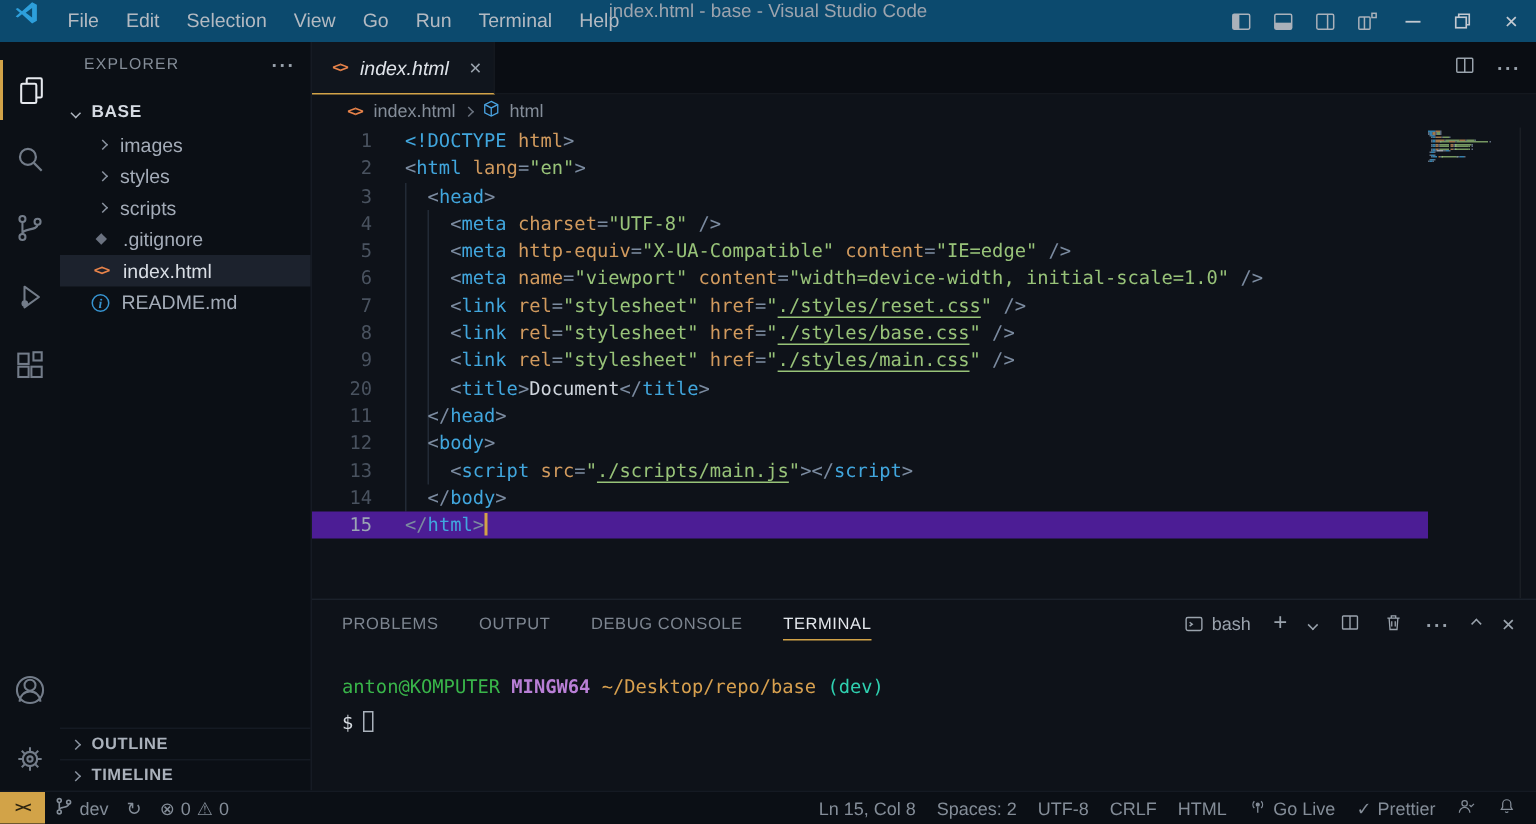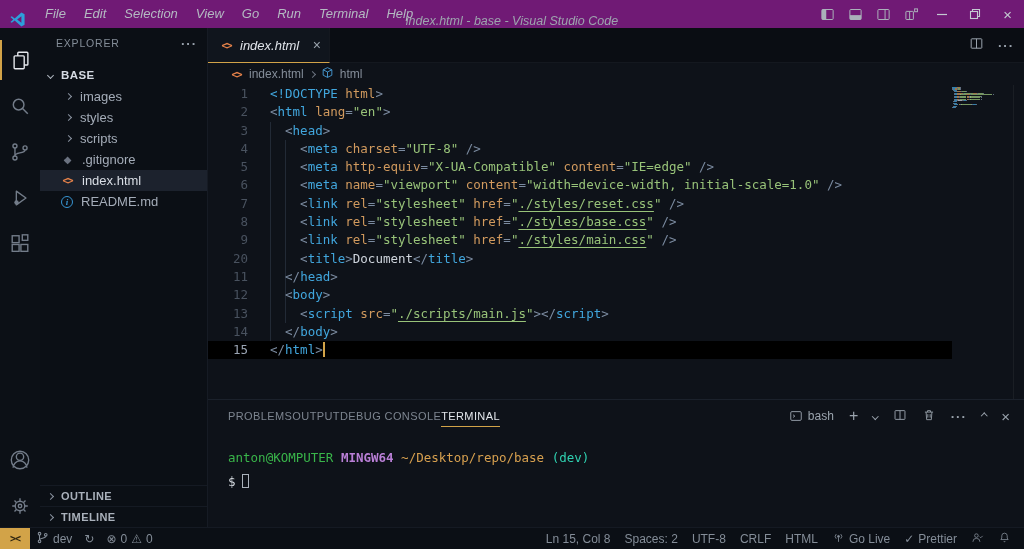--- a/index.html
+++ b/index.html
@@ -2,22 +2,22 @@
 <html style="--accent: #d2a348; --c-tag: #41a6dd; --c-attr: #d19a5e; --c-str: #98c379; --c-punct: #7b8ba0; --c-text: #cfd5dd; --t-user: #39b54a; --t-env: #b97fd6; --t-path: #d7a04f; --t-branch: #2fd0b0;"><head>
 <meta charset="utf-8">
 <style>
   * { margin:0; padding:0; box-sizing:border-box; }
   html,body { width:1024px; height:549px; overflow:hidden; background:#0b0e14;
     font-family:"Liberation Sans", sans-serif; color:#b8bdc4; }
   .glyph { font-family:"DejaVu Sans", sans-serif; }
   #app { position:relative; width:1024px; height:549px; }
 
   
-  #titlebar { position:absolute; top:0; left:0; right:0; height:28px; background:#701a75;
-    display:flex; align-items:flex-end; z-index:30;font-style:italic; }
+  #titlebar { position:absolute; top:0; left:0; right:0; height:28px; background:#0c4a6e;
+    display:flex; align-items:flex-start; z-index:30; }
   #logo { width:17px; height:17px; margin:0 10px 0 9px; flex:none; }
   .menu-item { font-size:13px; color:#b4bac2; padding:0 9px; line-height:28px; cursor:default; }
   #win-title { position:absolute; left:0; right:0; text-align:center; font-size:12.5px;
     color:#9da4ae; pointer-events:none; }
   #titlebar-right { position:absolute; right:0; top:0; height:28px; display:flex; align-items:center; }
   .layout-ic { width:28px; height:28px; display:flex; align-items:center; justify-content:center; color:#aab1ba; }
   .winbtn { width:33px; height:28px; display:flex; align-items:center; justify-content:center;
     color:#c3c9d1; font-size:15px; }
   .winbtn svg, .layout-ic svg { display:block; }
 
@@ -67,41 +67,41 @@
   #tab-actions { position:absolute; right:10px; top:0; height:35px; display:flex; align-items:center; gap:14px; color:#9aa3ad; }
   #breadcrumb { position:absolute; top:35px; left:0; right:0; height:22px; display:flex;
     align-items:center; font-size:12px; color:#848d99; padding-left:22px; gap:6px; }
   #breadcrumb .fic { margin:0; }
   #breadcrumb .chev { color:#6c7480; }
 
   #code-area { position:absolute; top:57px; left:0; right:0; bottom:0;
     font-family:"DejaVu Sans Mono", monospace; font-size:12.5px; }
   #code-lines { position:absolute; top:0; left:0; right:72px; }
   .cl { position:relative; height:18.3px; line-height:18.3px; white-space:pre; }
-  .cl.active { background:#000000; }
+  .cl.active { background:#4c1d95; }
   .cl .ln { position:absolute; left:0; width:40px; text-align:right; color:#49525f; }
   .cl.active .ln { color:#9ba5b4; }
   .cl .ct { position:absolute; left:62px; }
   .tk-t { color:var(--c-tag); }
   .tk-a { color:var(--c-attr); }
   .tk-s { color:var(--c-str); }
   .tk-u { color:var(--c-str); text-decoration:underline; text-underline-offset:3px; }
   .tk-p { color:var(--c-punct); }
   .tk-x { color:var(--c-text); }
   .guide { position:absolute; width:1px; background:#222a36; }
   #cursor { display:inline-block; width:2px; height:15px; background:var(--accent); vertical-align:-3px; }
   #minimap { position:absolute; top:2px; right:14px; width:58px; }
   .mm-row { height:1.1px; margin-bottom:0.35px; display:flex; }
   .mm-seg { height:100%; opacity:.75; }
   #scrollstrip { position:absolute; top:0; right:0; bottom:0; width:11px; border-left:1px solid rgba(255,255,255,.05); }
 
   
   #panel { position:absolute; top:399px; left:208px; right:0; height:128px; background:#0e1219;
     border-top:1px solid #1b212b; }
-  #panel-tabs { position:absolute; top:0; left:20px; height:32px; display:flex; align-items:flex-start; }
+  #panel-tabs { position:absolute; top:0; left:20px; height:32px; display:flex; gap:27px; align-items:flex-start; }
   .ptab { font-size:11px; letter-spacing:.4px; color:#7d8590; height:32px; line-height:32px; position:relative; }
   .ptab.active { color:#e3e7ec; }
   .ptab.active::after { content:""; position:absolute; left:0; right:0; bottom:5px; height:1px; background:var(--accent); }
   #panel-actions { position:absolute; top:0; right:14px; height:32px; display:flex; align-items:center;
     gap:15px; color:#9aa3ad; font-size:12px; }
   #panel-actions .chev { width:4.5px; height:4.5px; }
   .pa-ic { display:flex; align-items:center; gap:5px; }
   #term { position:absolute; top:46px; left:20px; font-family:"DejaVu Sans Mono", monospace;
     font-size:12.5px; line-height:24px; }
   .t-user { color:var(--t-user); } .t-env { color:var(--t-env); font-weight:bold; }

